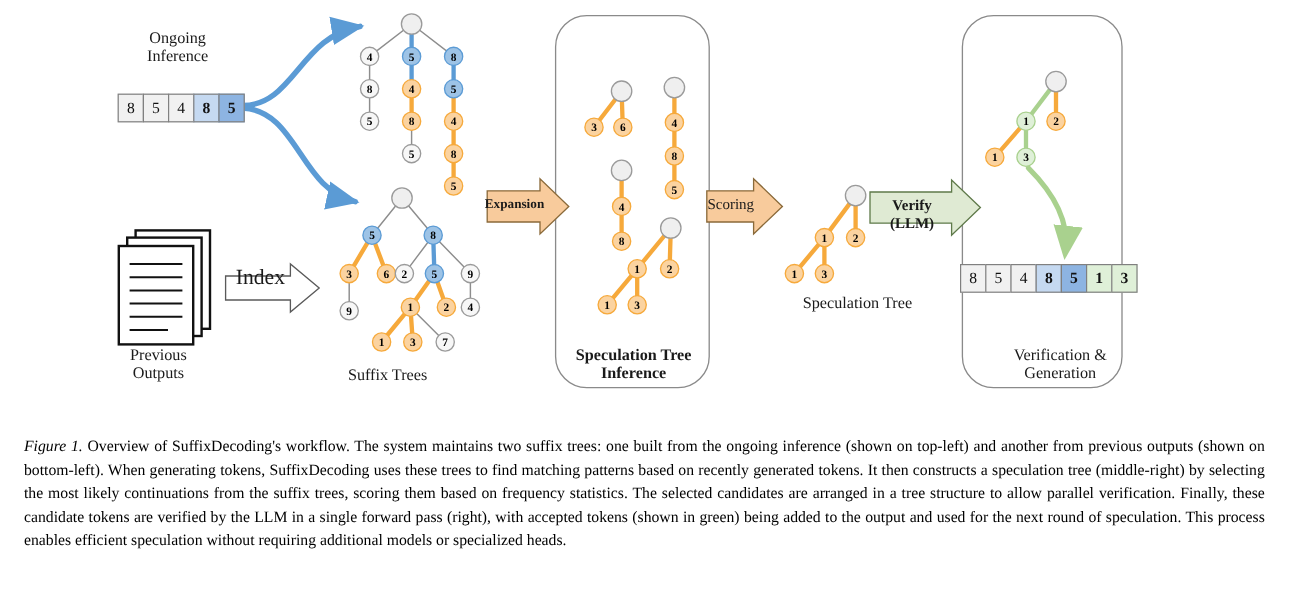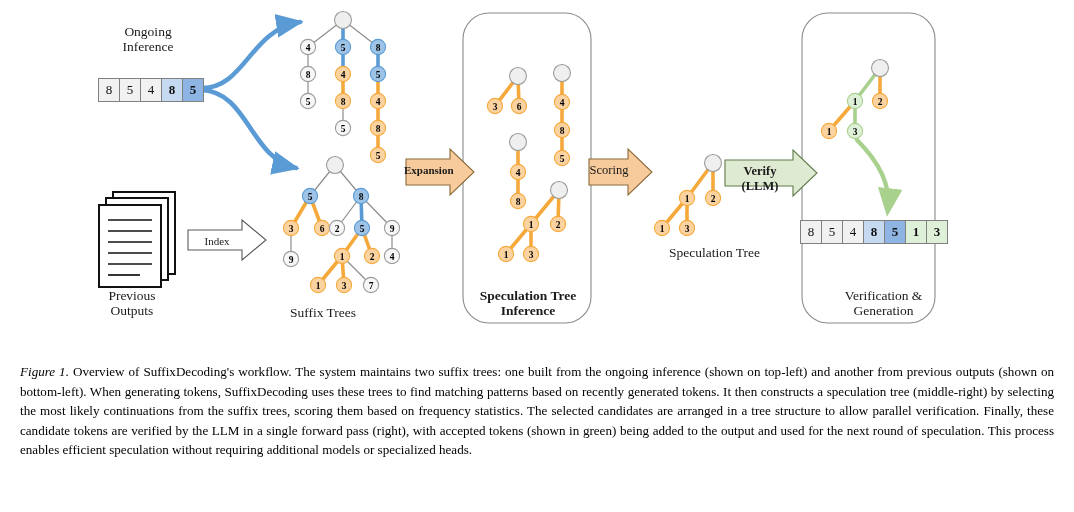--- a/index.html
+++ b/index.html
@@ -260,21 +260,21 @@
     <span>Inference</span>
   </div>
 
   <div class="lbl" style="left:632px;top:245px;width:165px;">Speculation Tree</div>
 
   <div class="lbl" style="left:817px;top:288px;width:133px;">
     <span>Verification &amp;</span><br>
     <span>Generation</span>
   </div>
 
-  <div class="lbl" style="left:190px;top:234px;width:54px;font-size:11px;">Index</div>
+  <div class="lbl" style="left:190px;top:224px;width:54px;font-size:18px;">Index</div>
   <div class="lbl" style="left:404px;top:163px;width:48px;font-size:11px;font-weight:bold;">Expansion</div>
   <div class="lbl" style="left:588px;top:163px;width:42px;font-size:12.5px;">Scoring</div>
   <div class="lbl" style="left:724px;top:164px;width:72px;font-size:12.5px;font-weight:bold;">Verify (LLM)</div>
 
   <div class="tokrow" id="seq-ongoing" style="left:98px;top:78px;">
       <div class="tok ">8</div>
       <div class="tok ">5</div>
       <div class="tok ">4</div>
       <div class="tok b1">8</div>
       <div class="tok b2">5</div>

